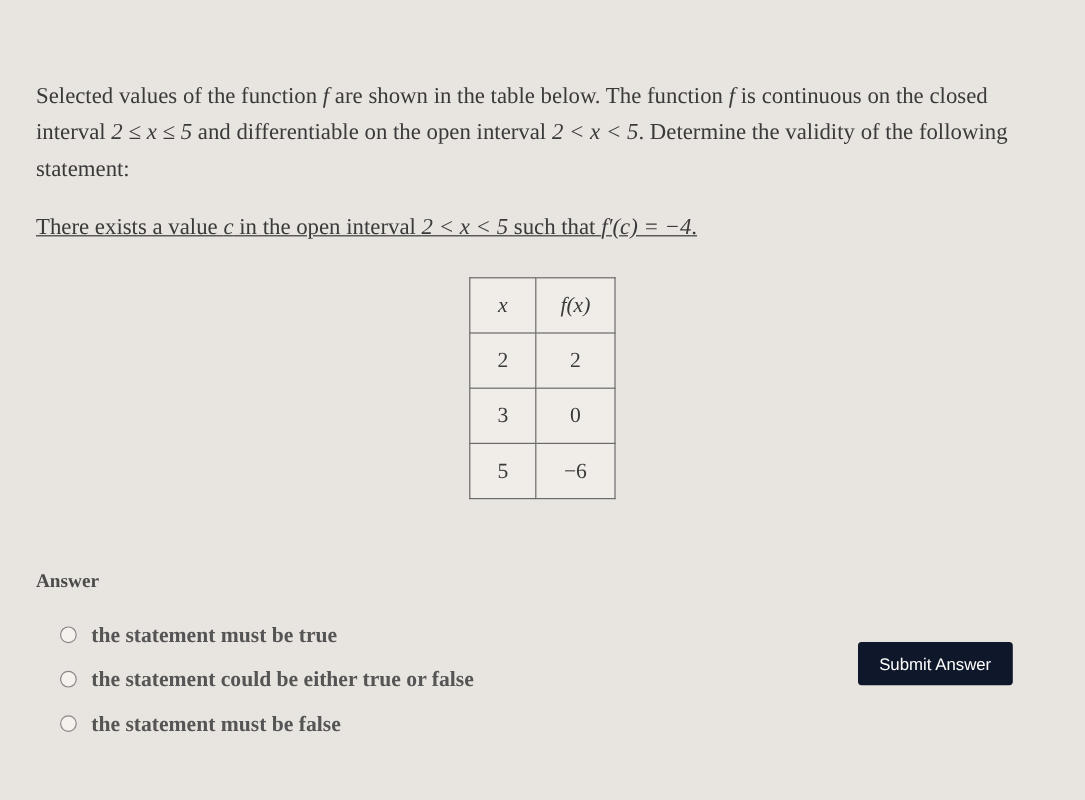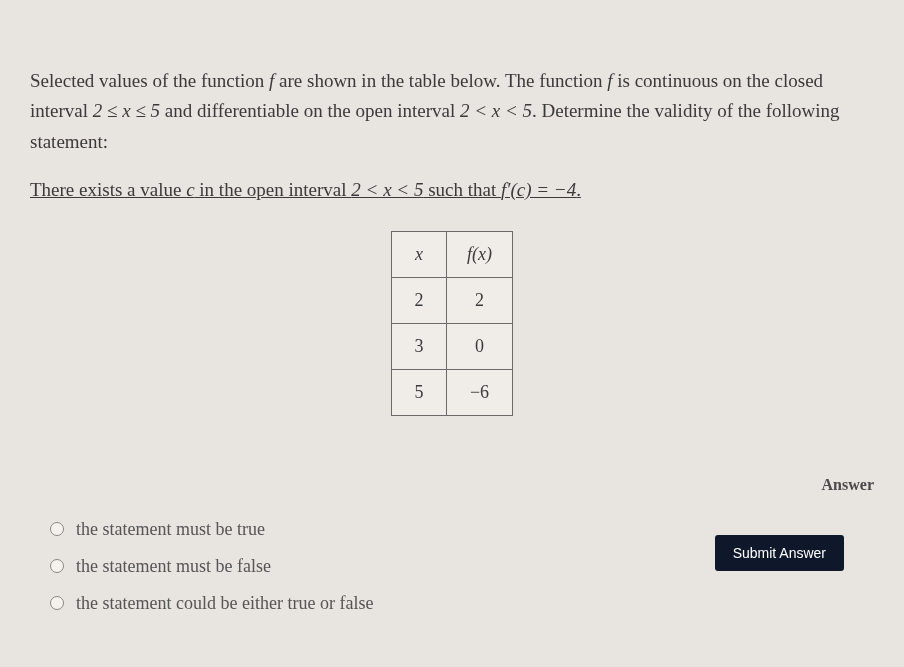--- a/index.html
+++ b/index.html
@@ -53,31 +53,31 @@
       font-family: 'Times New Roman', serif;
     }
     .answer-section {
       margin-top: 20px;
     }
     .answer-label {
       font-size: 16px;
       font-weight: bold;
       margin-bottom: 25px;
       color: #4a4a4a;
-      text-align: right;
     }
     .options {
       margin-left: 20px;
     }
     .option-row {
       display: flex;
       align-items: center;
       margin-bottom: 16px;
       font-size: 18px;
       color: #555;
+      font-weight: bold;
     }
     .radio {
       width: 14px;
       height: 14px;
       border: 1.5px solid #888;
       border-radius: 50%;
       margin-right: 12px;
       background: #f5f2ed;
       cursor: pointer;
     }
@@ -131,22 +131,22 @@
 
 <div class="answer-section">
   <div class="answer-label">Answer</div>
   <div class="options">
     <div class="option-row">
       <div class="radio"></div>
       <span>the statement must be true</span>
     </div>
     <div class="option-row">
       <div class="radio"></div>
-      <span>the statement must be false</span>
+      <span>the statement could be either true or false</span>
     </div>
     <div class="option-row">
       <div class="radio"></div>
-      <span>the statement could be either true or false</span>
+      <span>the statement must be false</span>
     </div>
   </div>
 </div>
 
 <button class="submit-btn">Submit Answer</button>
 
 </body></html>

